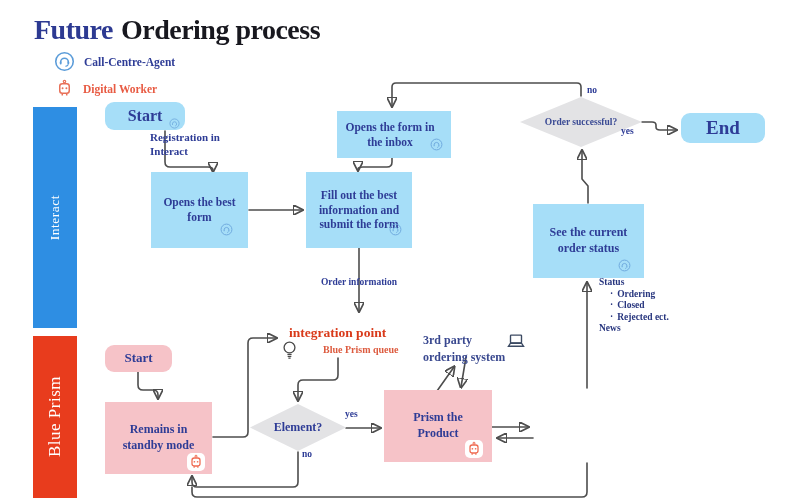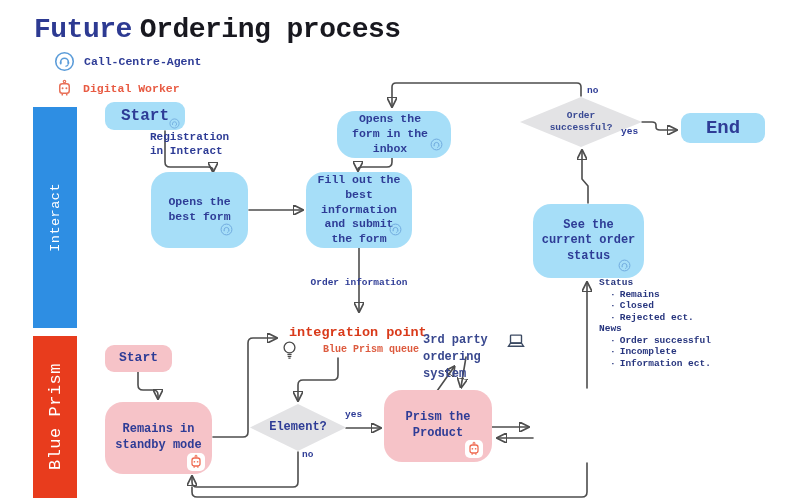--- a/index.html
+++ b/index.html
@@ -1,19 +1,19 @@
 <!DOCTYPE html>
 <html style="--lane-interact: #2E8EE3; --lane-blue-prism: #E83C1D; --node-blue: #A6DEF8; --node-pink: #F6C3C8; --diamond-gray: #E3E3E5; --text-navy: #2E3C96; --title-blue: #2D3A92; --title-dark: #18181F; --accent-red: #D93A1A; --queue-red: #DD5B3F; --worker-red: #E85B43; --agent-blue: #5B9CD9; --connector: #4D4D4D;"><head>
 <meta charset="utf-8">
 <style>
   html,body{margin:0;padding:0;background:#fff;}
   *{box-sizing:border-box;}
   .stage{
     position:relative;width:800px;height:500px;background:#ffffff;overflow:hidden;
-    font-family:Liberation Mono, monospace;color:var(--text-navy);
+    font-family:Liberation Serif, serif;color:var(--text-navy);
   }
   
   .title{position:absolute;left:34px;top:14px;font-size:28px;font-weight:700;letter-spacing:-0.5px;white-space:nowrap;}
   .title .hl{color:var(--title-blue);}
   .title .rest{color:var(--title-dark);margin-left:8px;}
   
   .legend-row{position:absolute;display:flex;align-items:center;gap:9px;}
   .legend-agent{left:54px;top:51px;}
   .legend-worker{left:55px;top:79px;}
   .legend-label{font-size:11.5px;font-weight:700;}
@@ -24,21 +24,21 @@
   .lane-interact{top:107px;height:221px;background:var(--lane-interact);}
   .lane-bp{top:336px;height:162px;background:var(--lane-blue-prism);}
   .lane-label{color:#fff;writing-mode:vertical-rl;transform:rotate(180deg);letter-spacing:0.5px;}
   .lane-interact .lane-label{font-size:13.5px;font-weight:500;}
   .lane-bp .lane-label{font-size:17px;font-weight:500;}
   
   svg.wires{position:absolute;left:0;top:0;width:800px;height:504px;pointer-events:none;}
   svg.wires path{fill:none;stroke:var(--connector);stroke-width:1.6;stroke-linecap:round;stroke-linejoin:round;}
   
   .node{position:absolute;display:flex;align-items:center;justify-content:center;text-align:center;
-        font-weight:600;color:var(--text-navy);line-height:1.3;padding:4px 8px;border-radius:18px;}
+        font-weight:600;color:var(--text-navy);line-height:1.3;padding:4px 8px;}
   .blue{background:var(--node-blue);}
   .pink{background:var(--node-pink);}
   .rounded{border-radius:9px;}
   .diamond{background:var(--diamond-gray);clip-path:polygon(50% 0,100% 50%,50% 100%,0 50%);padding:4px 14px;}
   .node .corner-icon{position:absolute;display:flex;}
   .robot-chip{background:#fff;border-radius:5px;padding:1px;}
   
   .elabel{position:absolute;font-weight:700;color:var(--text-navy);}
   .small{font-size:9.5px;}
   .anno-integration{position:absolute;left:289px;top:325px;font-size:13.5px;font-weight:800;color:var(--accent-red);}
@@ -232,25 +232,20 @@
     <span class="laptop">
       <svg class="icon" width="22" height="22" style="color:#3c4a63">
           <use href="#sym-laptop"></use>
         </svg>
     </span>
   </div>
 
   <div class="statusnews">
     <div>Status</div>
     <ul>
-      <li>Remains</li>
+      <li>Ordering</li>
       <li>Closed</li>
       <li>Rejected ect.</li>
     </ul>
     <div>News</div>
-    <ul>
-      <li>Order successful</li>
-      <li>Incomplete</li>
-      <li>Information ect.</li>
-    </ul>
   </div>
 
 </div>
 
 </body></html>

